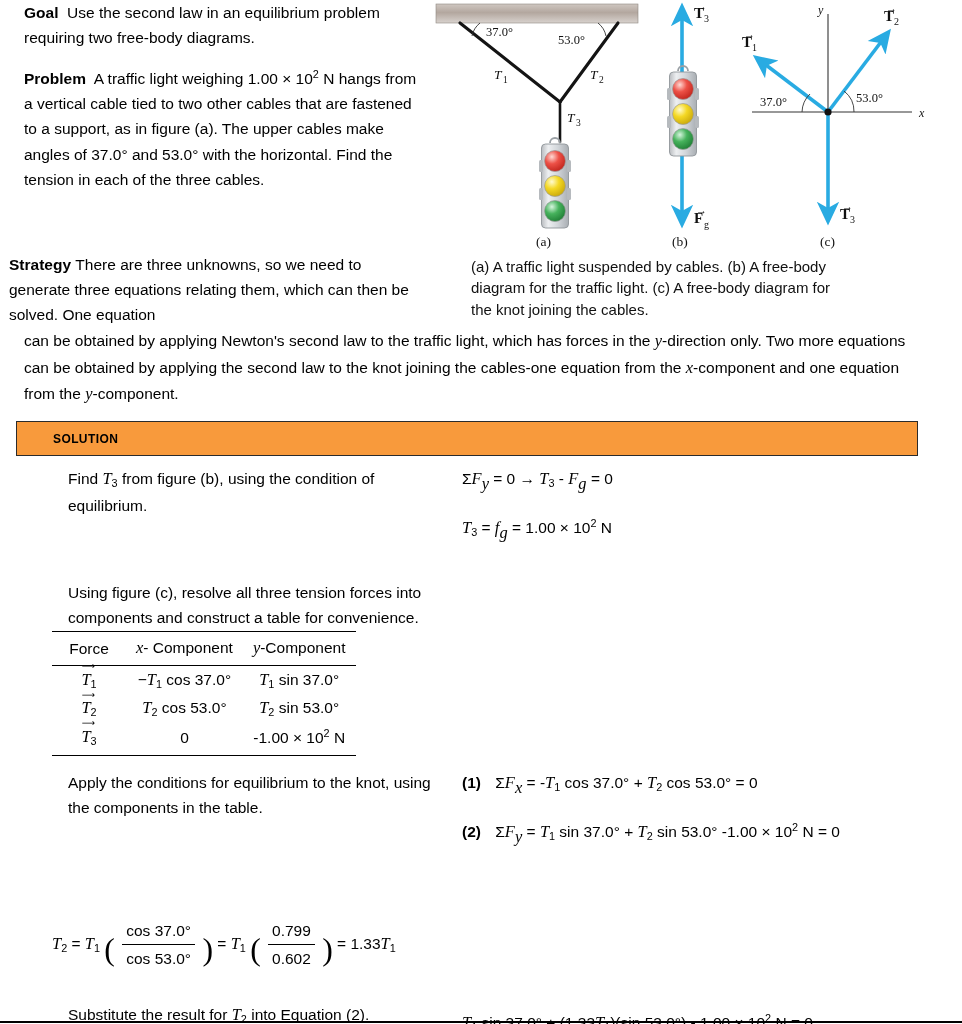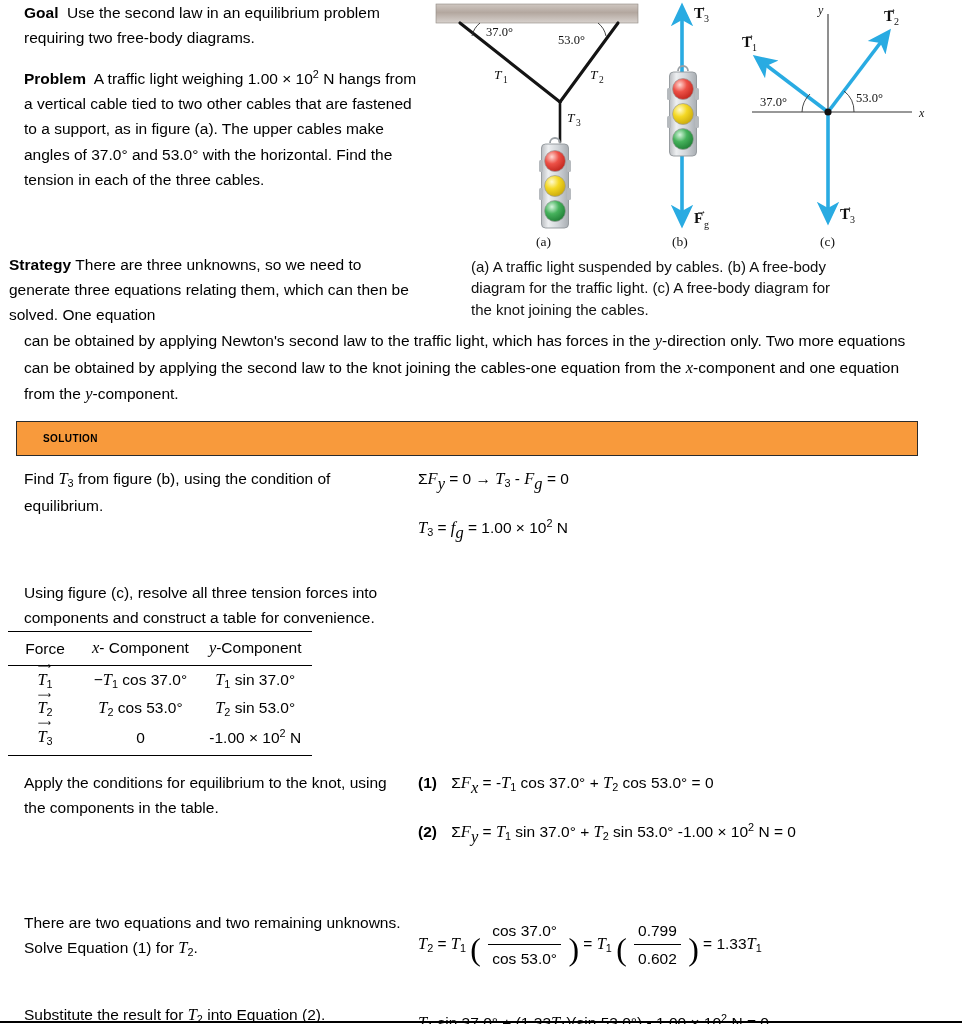--- a/index.html
+++ b/index.html
@@ -49,26 +49,26 @@
     position: absolute; left: 24px; top: 328px; width: 900px; line-height: 1.62;
   }
 
   
   .solbar {
     position: absolute; left: 16px; top: 421px; width: 902px; height: 35px;
     background: #F89A3C; border: 1px solid #2b2b2b;
     display: flex; align-items: center;
   }
   .solbar span {
-    margin-left: 26px; font-weight: bold; font-size: 10px; letter-spacing: 0.4px;
+    margin-left: 36px; font-weight: bold; font-size: 12px; letter-spacing: 0.4px;
   }
 
   
   .rows { position: absolute; left: 0; top: 466px; width: 962px; }
-  .row { position: relative; width: 962px; display: flex; }
+  .row { position: relative; width: 962px; display: flex; padding-left: 44px; }
   .rl { width: 410px; padding-left: 24px; line-height: 1.62; }
   .rr { flex: 1; padding-left: 8px; line-height: 1.62; }
   .rr .eq { margin-bottom: 18px; }
   .rr .eq:last-child { margin-bottom: 0; }
 
   
   table.comp { border-collapse: collapse; margin-top: 1px; }
   table.comp td, table.comp th {
     padding: 1px 10px; text-align: center; font-weight: normal; white-space: nowrap;
   }
@@ -327,23 +327,20 @@
           <span><i class="v">T</i><span class="sub">2</span> sin 53.0°</span>
           <span>-1.00 × 10<span class="sup">2</span></span>
           <span>N</span>
           <span>=</span>
           <span>0</span>
         </div>
       </div>
     </div>
 
     <div class="row" style="min-height:92px; padding-top:18px;">
-      <div class="rl">
-        <span>There are two equations and two remaining unknowns. Solve Equation (1) for </span><i class="v">T</i><span class="sub">2</span><span>.</span>
-      </div>
       <div class="rr">
         <div class="eq" style="padding-top:8px;">
           <i class="v">T</i><span class="sub">2</span>
           <span>=</span>
           <i class="v">T</i><span class="sub">1</span>
           <span class="bigparen">(</span>
           <span class="frac">
             <span class="num">cos <span>37.0°</span></span>
             <span class="den">cos <span>53.0°</span></span>
           </span>

